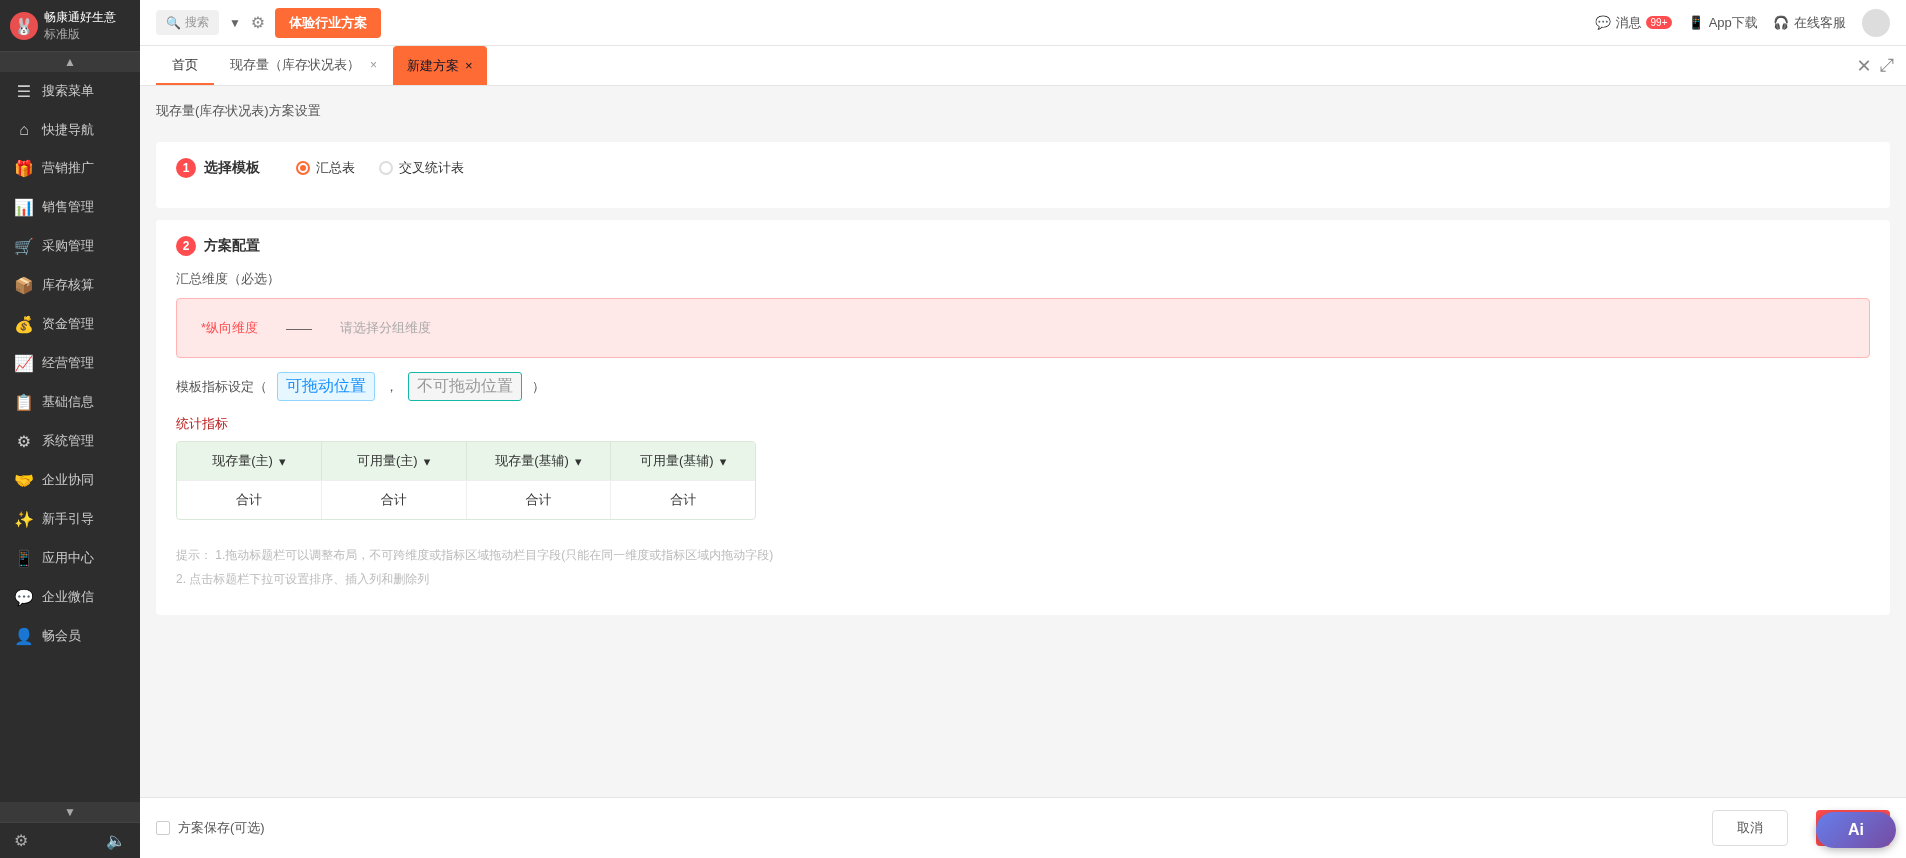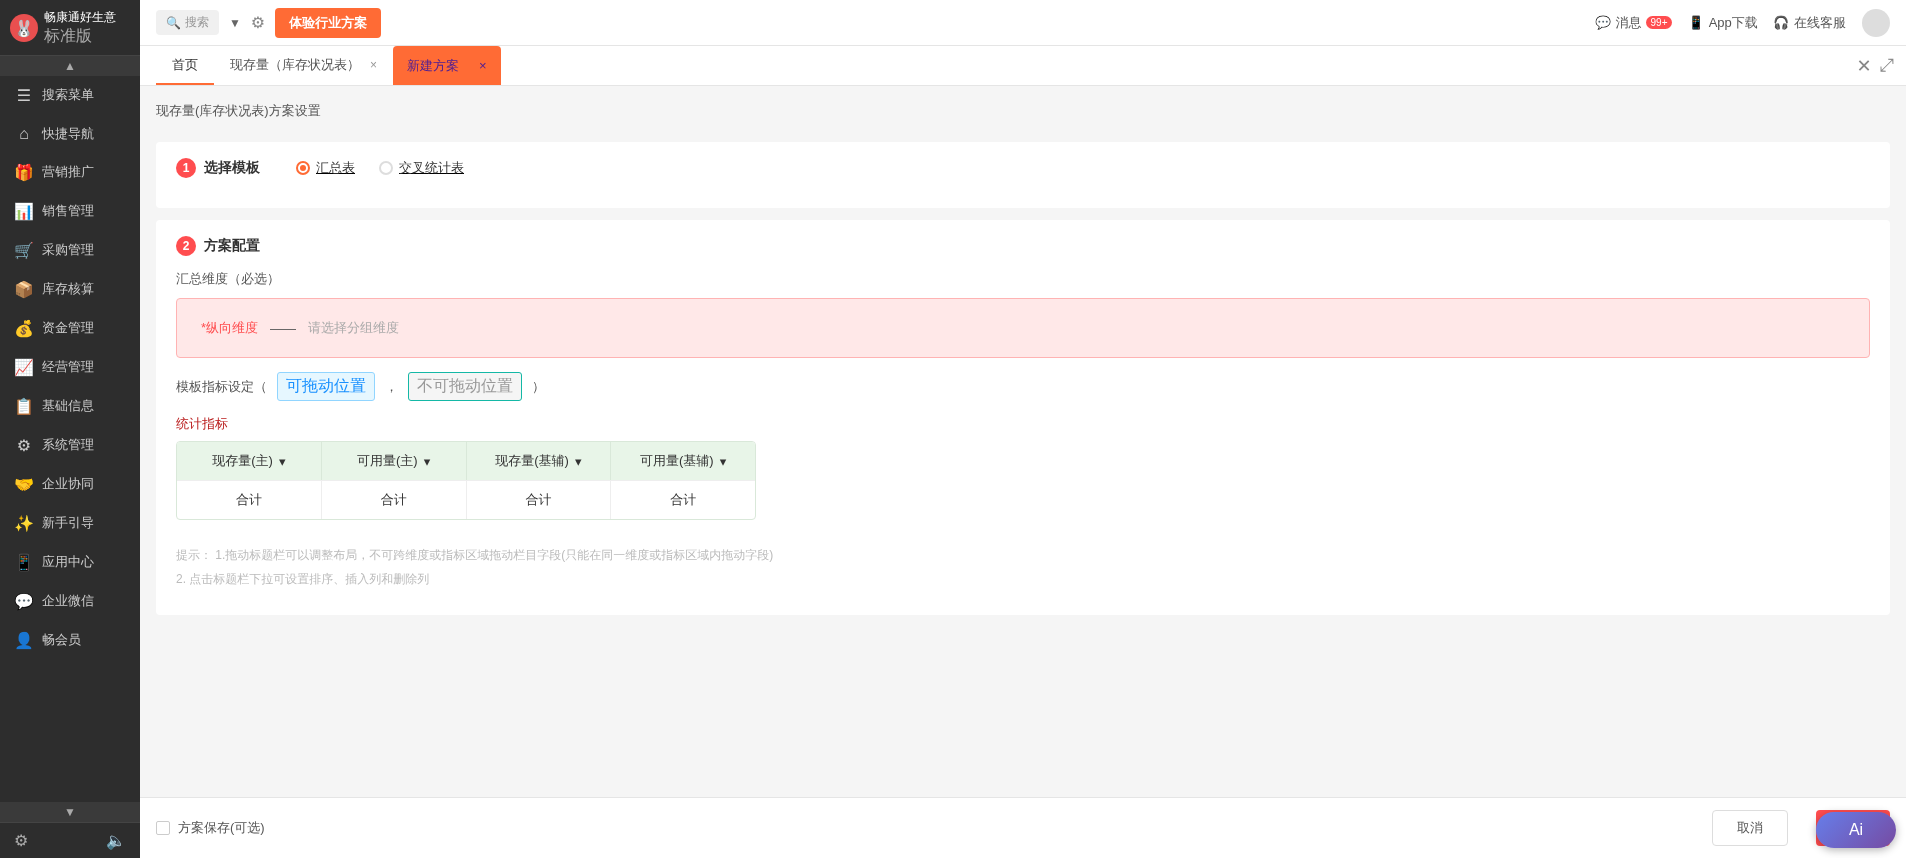--- a/index.html
+++ b/index.html
@@ -25,21 +25,21 @@
       gap: 6px;
     }
     .sidebar-logo .logo-icon {
       width: 28px; height: 28px;
       background: #e94f4f;
       border-radius: 50%;
       display: flex; align-items: center; justify-content: center;
       font-size: 16px; color: #fff; font-weight: bold;
     }
     .sidebar-logo .logo-text { font-size: 12px; line-height: 1.3; }
-    .sidebar-logo .logo-badge { font-size: 16px; color: #aaa; }
+    .sidebar-logo .logo-badge { font-size: 12px; color: #aaa; }
 
     .sidebar-scroll-up, .sidebar-scroll-down {
       height: 20px;
       background: #3a3a3a;
       display: flex; align-items: center; justify-content: center;
       cursor: pointer; color: #aaa; font-size: 12px;
     }
 
     .sidebar-items { flex: 1; overflow: hidden; }
     .sidebar-item {
@@ -99,22 +99,22 @@
     }
     .tab {
       display: flex; align-items: center; gap: 6px;
       padding: 0 16px; height: 100%;
       font-size: 13px; color: #555; cursor: pointer;
       border-bottom: 2px solid transparent;
     }
     .tab.active { color: #333; border-bottom: 2px solid #ff6b35; }
     .tab-close { font-size: 12px; color: #999; cursor: pointer; margin-left: 4px; }
     .tab-new {
-      background: #ff6b35; color: #4c1d95; border-radius: 4px 4px 0 0;
-      display: flex; align-items: center; gap: 20px;
+      background: #ff6b35; color: #0f172a; border-radius: 4px 4px 0 0;
+      display: flex; align-items: center; gap: 6px;
       padding: 8px 14px; height: 100%; font-size: 13px; cursor: pointer;
     }
     .tab-expand {
       margin-left: auto; padding: 0 12px;
       display: flex; align-items: center; gap: 8px;
     }
     .tab-expand span { font-size: 18px; color: #888; cursor: pointer; }
 
     
     .content {
@@ -138,21 +138,21 @@
       margin-bottom: 14px;
     }
     .step-badge {
       width: 20px; height: 20px; border-radius: 50%;
       background: #ff4d4f; color: #fff;
       display: flex; align-items: center; justify-content: center;
       font-size: 12px; font-weight: bold; flex-shrink: 0;
     }
     .section-title { font-size: 14px; font-weight: bold; color: #333; }
 
-    .template-options { display: flex; align-items: center; gap: 24px; margin-left: 28px; text-decoration: underline; }
+    .template-options { display: flex; align-items: center; gap: 24px; margin-left: 28px; }
     .radio-label { display: flex; align-items: center; gap: 6px; font-size: 13px; color: #333; cursor: pointer; }
     .radio-dot {
       width: 14px; height: 14px; border-radius: 50%;
       border: 2px solid #ddd; background: #fff;
       display: flex; align-items: center; justify-content: center;
       flex-shrink: 0;
     }
     .radio-dot.selected { border-color: #ff6b35; }
     .radio-dot.selected::after {
       content: ''; width: 6px; height: 6px; border-radius: 50%; background: #ff6b35;
@@ -160,21 +160,21 @@
 
     
     .config-label { font-size: 13px; color: #555; margin-bottom: 10px; }
 
     .dimension-box {
       background: #ffe8e8;
       border: 1px solid #ffb3b3;
       border-radius: 4px;
       padding: 20px 24px;
       margin-bottom: 14px;
-      display: flex; align-items: center; gap: 12px;
+      display: flex; align-items: center; gap: 28px;
     }
     .dimension-required { color: #ff4d4f; font-size: 13px; }
     .dimension-arrow { color: #555; font-size: 13px; }
     .dimension-placeholder { color: #aaa; font-size: 13px; }
 
     .indicator-setting {
       display: flex; align-items: center; gap: 10px;
       font-size: 13px; color: #555; margin-bottom: 14px;
     }
     .indicator-tag {
@@ -232,21 +232,21 @@
       border-radius: 4px; padding: 8px 24px; font-size: 13px; cursor: pointer;
     }
 
     
     .ai-fab {
       position: fixed; bottom: 10px; right: 10px;
       width: 80px; height: 36px;
       background: linear-gradient(135deg, #667eea, #764ba2);
       color: #fff; border-radius: 18px;
       display: flex; align-items: center; justify-content: center;
-      font-size: 16px; font-weight: normal; cursor: pointer;
+      font-size: 16px; font-weight: bold; cursor: pointer;
       box-shadow: 0 2px 8px rgba(0,0,0,0.3);
     }
   </style>
 </head>
 <body>
 
 <div class="sidebar">
   <div class="sidebar-logo">
     <div class="logo-icon">🐰</div>
     <div>

